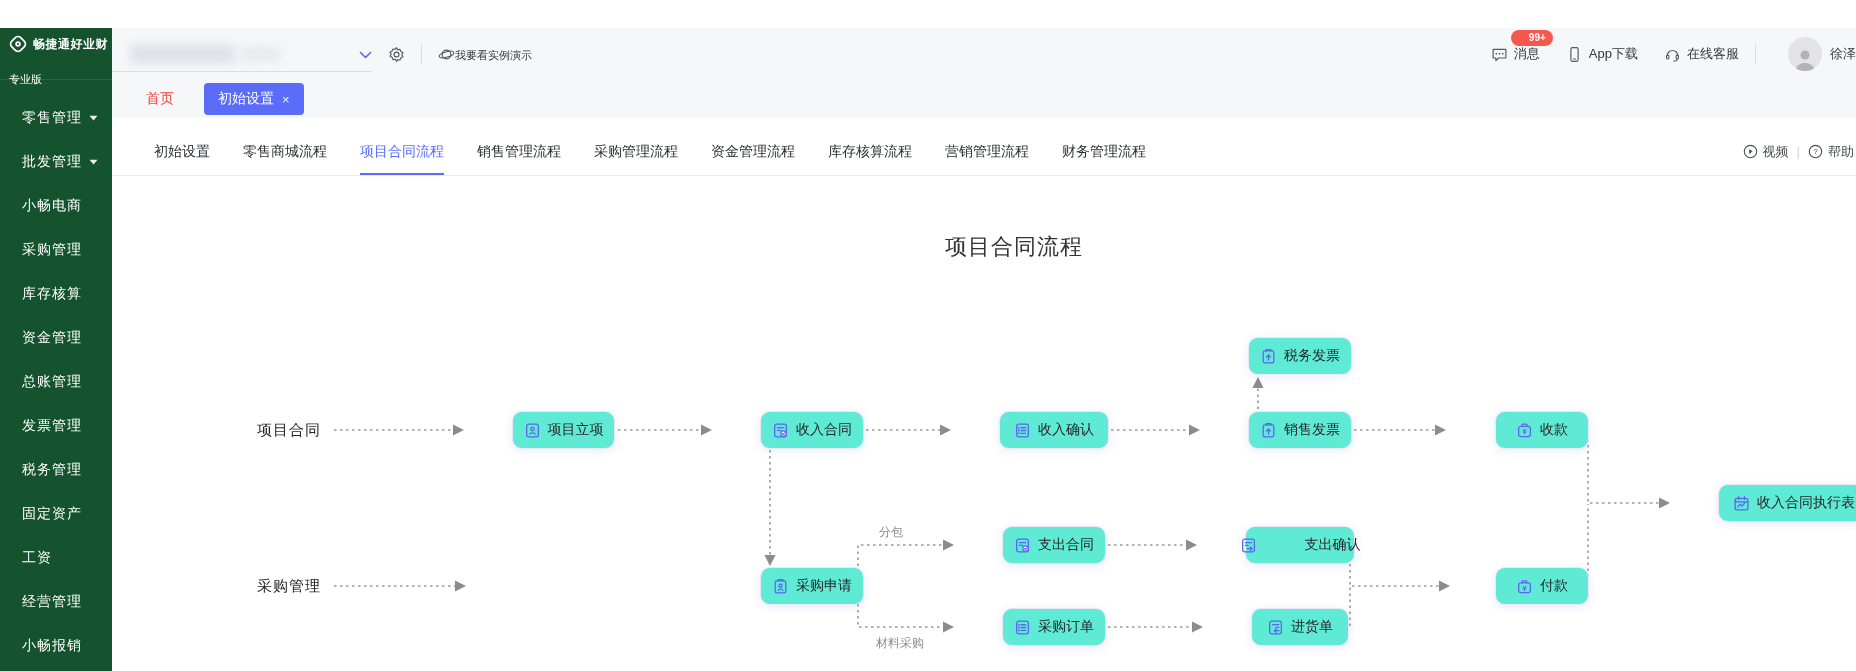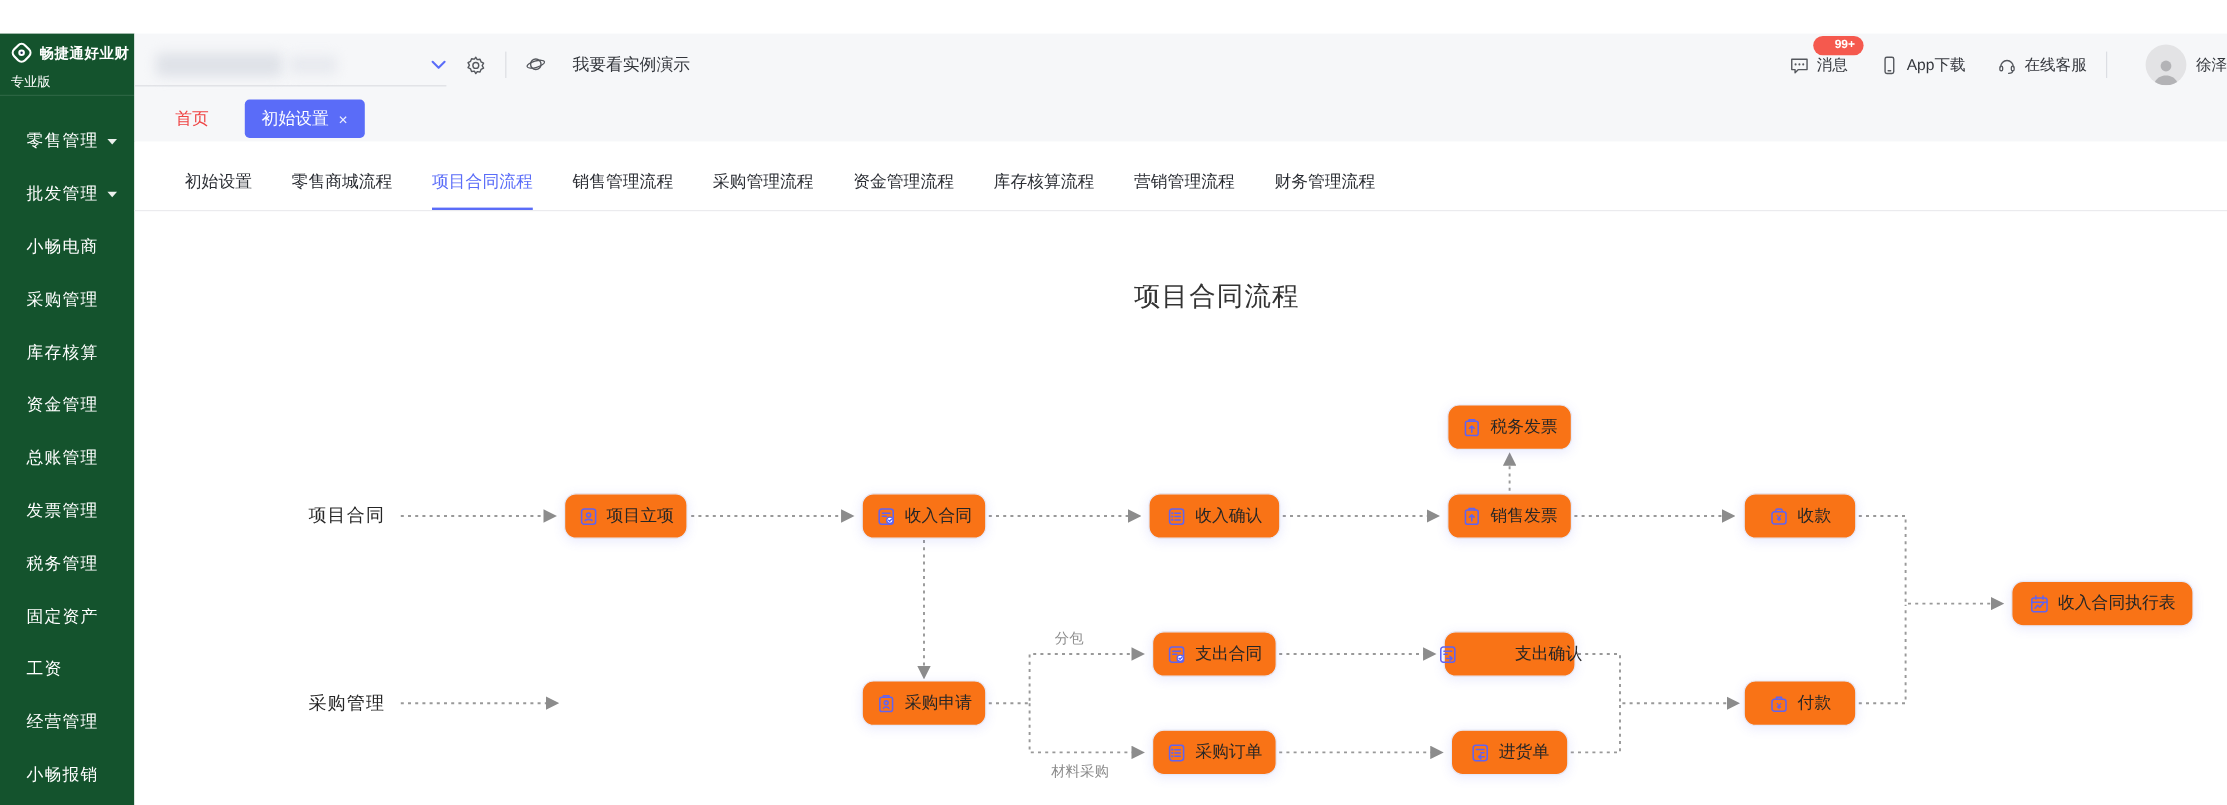--- a/index.html
+++ b/index.html
@@ -7,36 +7,36 @@
   .screen { position:relative; width:1856px; height:671px; overflow:hidden; background:#fff; }
   .topstrip { height:28px; background:#ffffff; }
   .body-row { display:flex; height:643px; }
 
   
   .sidebar { width:112px; background:#14532d; flex:none; display:flex; flex-direction:column; }
   .logo-block { height:52px; padding:5px 6px 3px 7px; border-bottom:1px solid rgba(255,255,255,.10); }
   .logo-row { display:flex; align-items:center; gap:4px; }
   .logo-row svg { flex:none; }
   .brand-name { color:#fff; font-size:12px; font-weight:bold; letter-spacing:.5px; white-space:nowrap; }
-  .edition { color:#fff; font-size:11px; margin-top:6px; padding-left:2px; }
+  .edition { color:#fff; font-size:11px; margin-top:17px; padding-left:2px; }
   .side-menu { padding-top:16px; }
   .side-item { height:44px; display:flex; align-items:center; padding-left:22px; color:#ffffff; font-size:14px; letter-spacing:1px; cursor:pointer; }
   .side-item svg { margin-left:7px; }
 
   
   .main-col { flex:1; display:flex; flex-direction:column; min-width:0; }
   .header-bar { height:52px; background:#f6f7f9; display:flex; align-items:center; white-space:nowrap; }
   .company-field { width:260px; height:36px; border-bottom:1px solid #dcdee3; display:flex; align-items:center; padding-left:18px; position:relative; }
   .blur-blob { width:120px; height:20px; background:#dfe2e8; border-radius:4px; filter:blur(5px); }
   .blur-blob.small { width:46px; height:16px; background:#e8eaef; margin-left:6px; }
   .chevron { margin-left:78px; }
   .hdr-icon { display:inline-flex; align-items:center; justify-content:center; color:#55585e; }
   .gear { margin-left:16px; cursor:pointer; }
   .v-div { width:1px; height:22px; background:#dcdee3; margin:0 16px; }
-  .demo-link { display:flex; align-items:flex-start; gap:22px; font-size:14px; color:#33363c; cursor:pointer; }
+  .demo-link { display:flex; align-items:flex-end; gap:0; font-size:11px; color:#33363c; cursor:pointer; }
   .hdr-right { margin-left:auto; display:flex; align-items:center; font-size:13px; color:#33363c; }
   .hdr-item { display:flex; align-items:center; gap:6px; cursor:pointer; position:relative; margin-left:26px; }
   .badge { position:absolute; top:-15px; left:20px; background:#f5594e; color:#fff; font-size:10px; font-weight:bold; line-height:1; padding:3px 7px 3px 18px; border-radius:9px; }
   .avatar { width:34px; height:34px; border-radius:50%; background:#e3e3e5; display:flex; align-items:flex-end; justify-content:center; overflow:hidden; margin-left:16px; flex:none; }
   .user-name { margin-left:8px; color:#33363c; }
 
   
   .page-tabs { height:38px; background:#f6f7f9; display:flex; align-items:center; padding-left:20px; gap:16px; }
   .page-tab { font-size:14px; color:#ef4444; padding:0 14px; height:32px; display:flex; align-items:center; gap:8px; cursor:pointer; }
   .page-tab.active { background:#5a6cf8; color:#fff; border-radius:4px; }
@@ -50,21 +50,21 @@
   .flow-aux { position:absolute; right:2px; top:0; bottom:0; display:flex; align-items:center; gap:8px; font-size:13px; color:#4b4e54; padding-top:10px; }
   .flow-aux .aux-item { display:flex; align-items:center; gap:5px; cursor:pointer; }
   .flow-aux .bar { color:#d6d6d9; }
 
   
   .canvas { position:relative; flex:1; }
   .canvas svg.edges { position:absolute; left:0; top:0; pointer-events:none; }
   .fc-title { position:absolute; transform:translate(-50%,-50%); font-size:22px; font-weight:500; color:#333; letter-spacing:1px; white-space:nowrap; }
   .lane-label { position:absolute; transform:translate(-50%,-50%); font-size:15px; color:#262626; font-weight:500; letter-spacing:1px; white-space:nowrap; }
   .edge-label { position:absolute; transform:translate(-50%,-50%); font-size:12px; color:#8c8c8c; white-space:nowrap; }
-  .node { position:absolute; height:38px; background:#f97316; border:1px solid #e7e9f6; border-radius:10px; box-shadow:0 2px 10px rgba(97,108,240,.14); display:flex; align-items:center; justify-content:center; gap:7px; font-size:14px; color:#262626; cursor:pointer; white-space:nowrap; }
+  .node { position:absolute; height:38px; background:#5eead4; border:1px solid #e7e9f6; border-radius:10px; box-shadow:0 2px 10px rgba(97,108,240,.14); display:flex; align-items:center; justify-content:center; gap:7px; font-size:14px; color:#262626; cursor:pointer; white-space:nowrap;margin-left:42px; }
   .node .n-icon { display:inline-flex; width:17px; height:17px; flex:none; }
 </style>
 </head>
 <body>
 
 <div class="screen">
   <div class="topstrip"></div>
   <div class="body-row">
 
     <aside class="sidebar">
@@ -218,20 +218,41 @@
         <div class="flow-tabs" id="flow-tabs">
           <div class="flow-tab">初始设置</div>
             <div class="flow-tab">零售商城流程</div>
             <div class="flow-tab active">项目合同流程</div>
             <div class="flow-tab">销售管理流程</div>
             <div class="flow-tab">采购管理流程</div>
             <div class="flow-tab">资金管理流程</div>
             <div class="flow-tab">库存核算流程</div>
             <div class="flow-tab">营销管理流程</div>
             <div class="flow-tab">财务管理流程</div>
+            <div class="flow-aux">
+            <span class="aux-item">
+              <span style="display:inline-flex">
+                <svg width="15" height="15" viewBox="0 0 16 16">
+                    <circle cx="8" cy="8" r="6.6" fill="none" stroke="#4b4e54" stroke-width="1.2"></circle>
+                    <path d="M6.6 5.4l3.6 2.6-3.6 2.6z" fill="#4b4e54"></path>
+                  </svg>
+              </span>
+              <span>视频</span>
+            </span>
+            <span class="bar">|</span>
+            <span class="aux-item">
+              <span style="display:inline-flex">
+                <svg width="15" height="15" viewBox="0 0 16 16">
+                    <circle cx="8" cy="8" r="6.6" fill="none" stroke="#4b4e54" stroke-width="1.2"></circle>
+                    <text x="8" y="11" font-size="8.5" text-anchor="middle" fill="#4b4e54" font-family="Liberation Sans, sans-serif">?</text>
+                  </svg>
+              </span>
+              <span>帮助</span>
+            </span>
+          </div>
         </div>
         <div class="canvas" id="canvas">
           <div class="fc-title" id="fc-title" style="left: 902px; top: 71px;">项目合同流程</div>
         <div class="lane-label" style="left: 177px; top: 254px;">项目合同</div>
             <div class="lane-label" style="left: 177px; top: 410px;">采购管理</div>
             <svg class="edges" width="1744" height="497">
               <defs>
                 <marker id="arw" viewBox="0 0 8 8" refX="6.5" refY="4" markerWidth="7" markerHeight="7" orient="auto">
                   <path d="M0 0L8 4L0 8z" fill="#8c8c8c"></path>
                 </marker>

